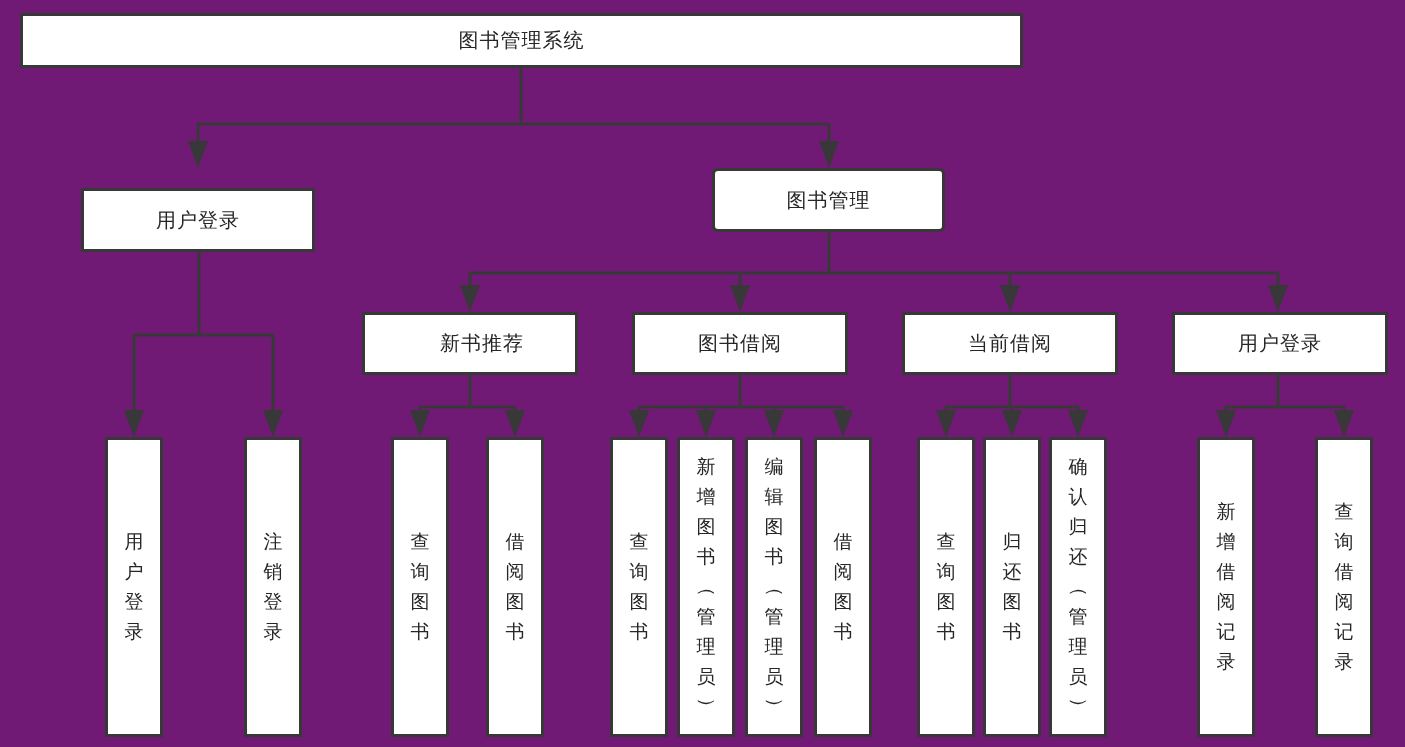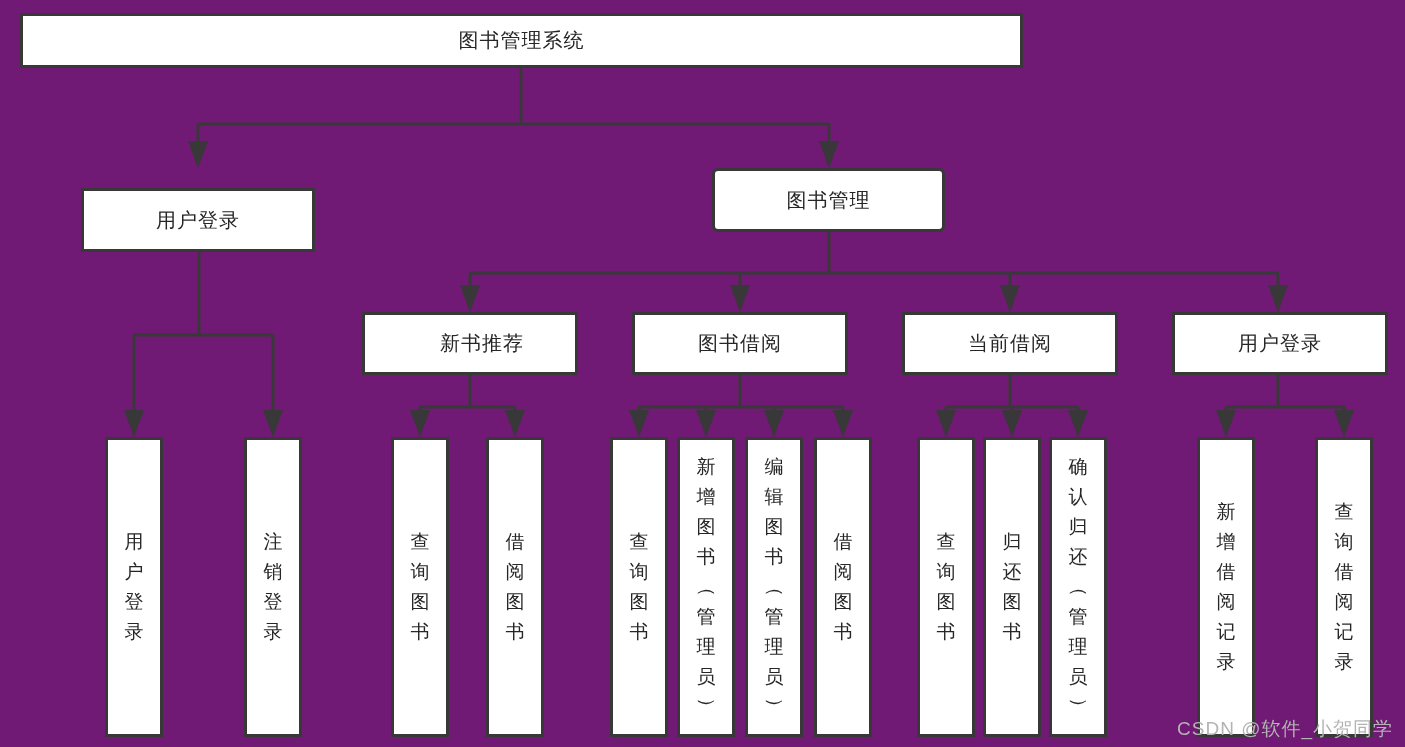--- a/index.html
+++ b/index.html
@@ -209,14 +209,13 @@
     </div>
   <div class="box leaf vtext" style="left:1315px;">
       <span>查</span>
       <span>询</span>
       <span>借</span>
       <span>阅</span>
       <span>记</span>
       <span>录</span>
     </div>
 
-  <div id="watermark">CSDN @软件_小贺同学</div>
 </div>
 
 </body></html>

